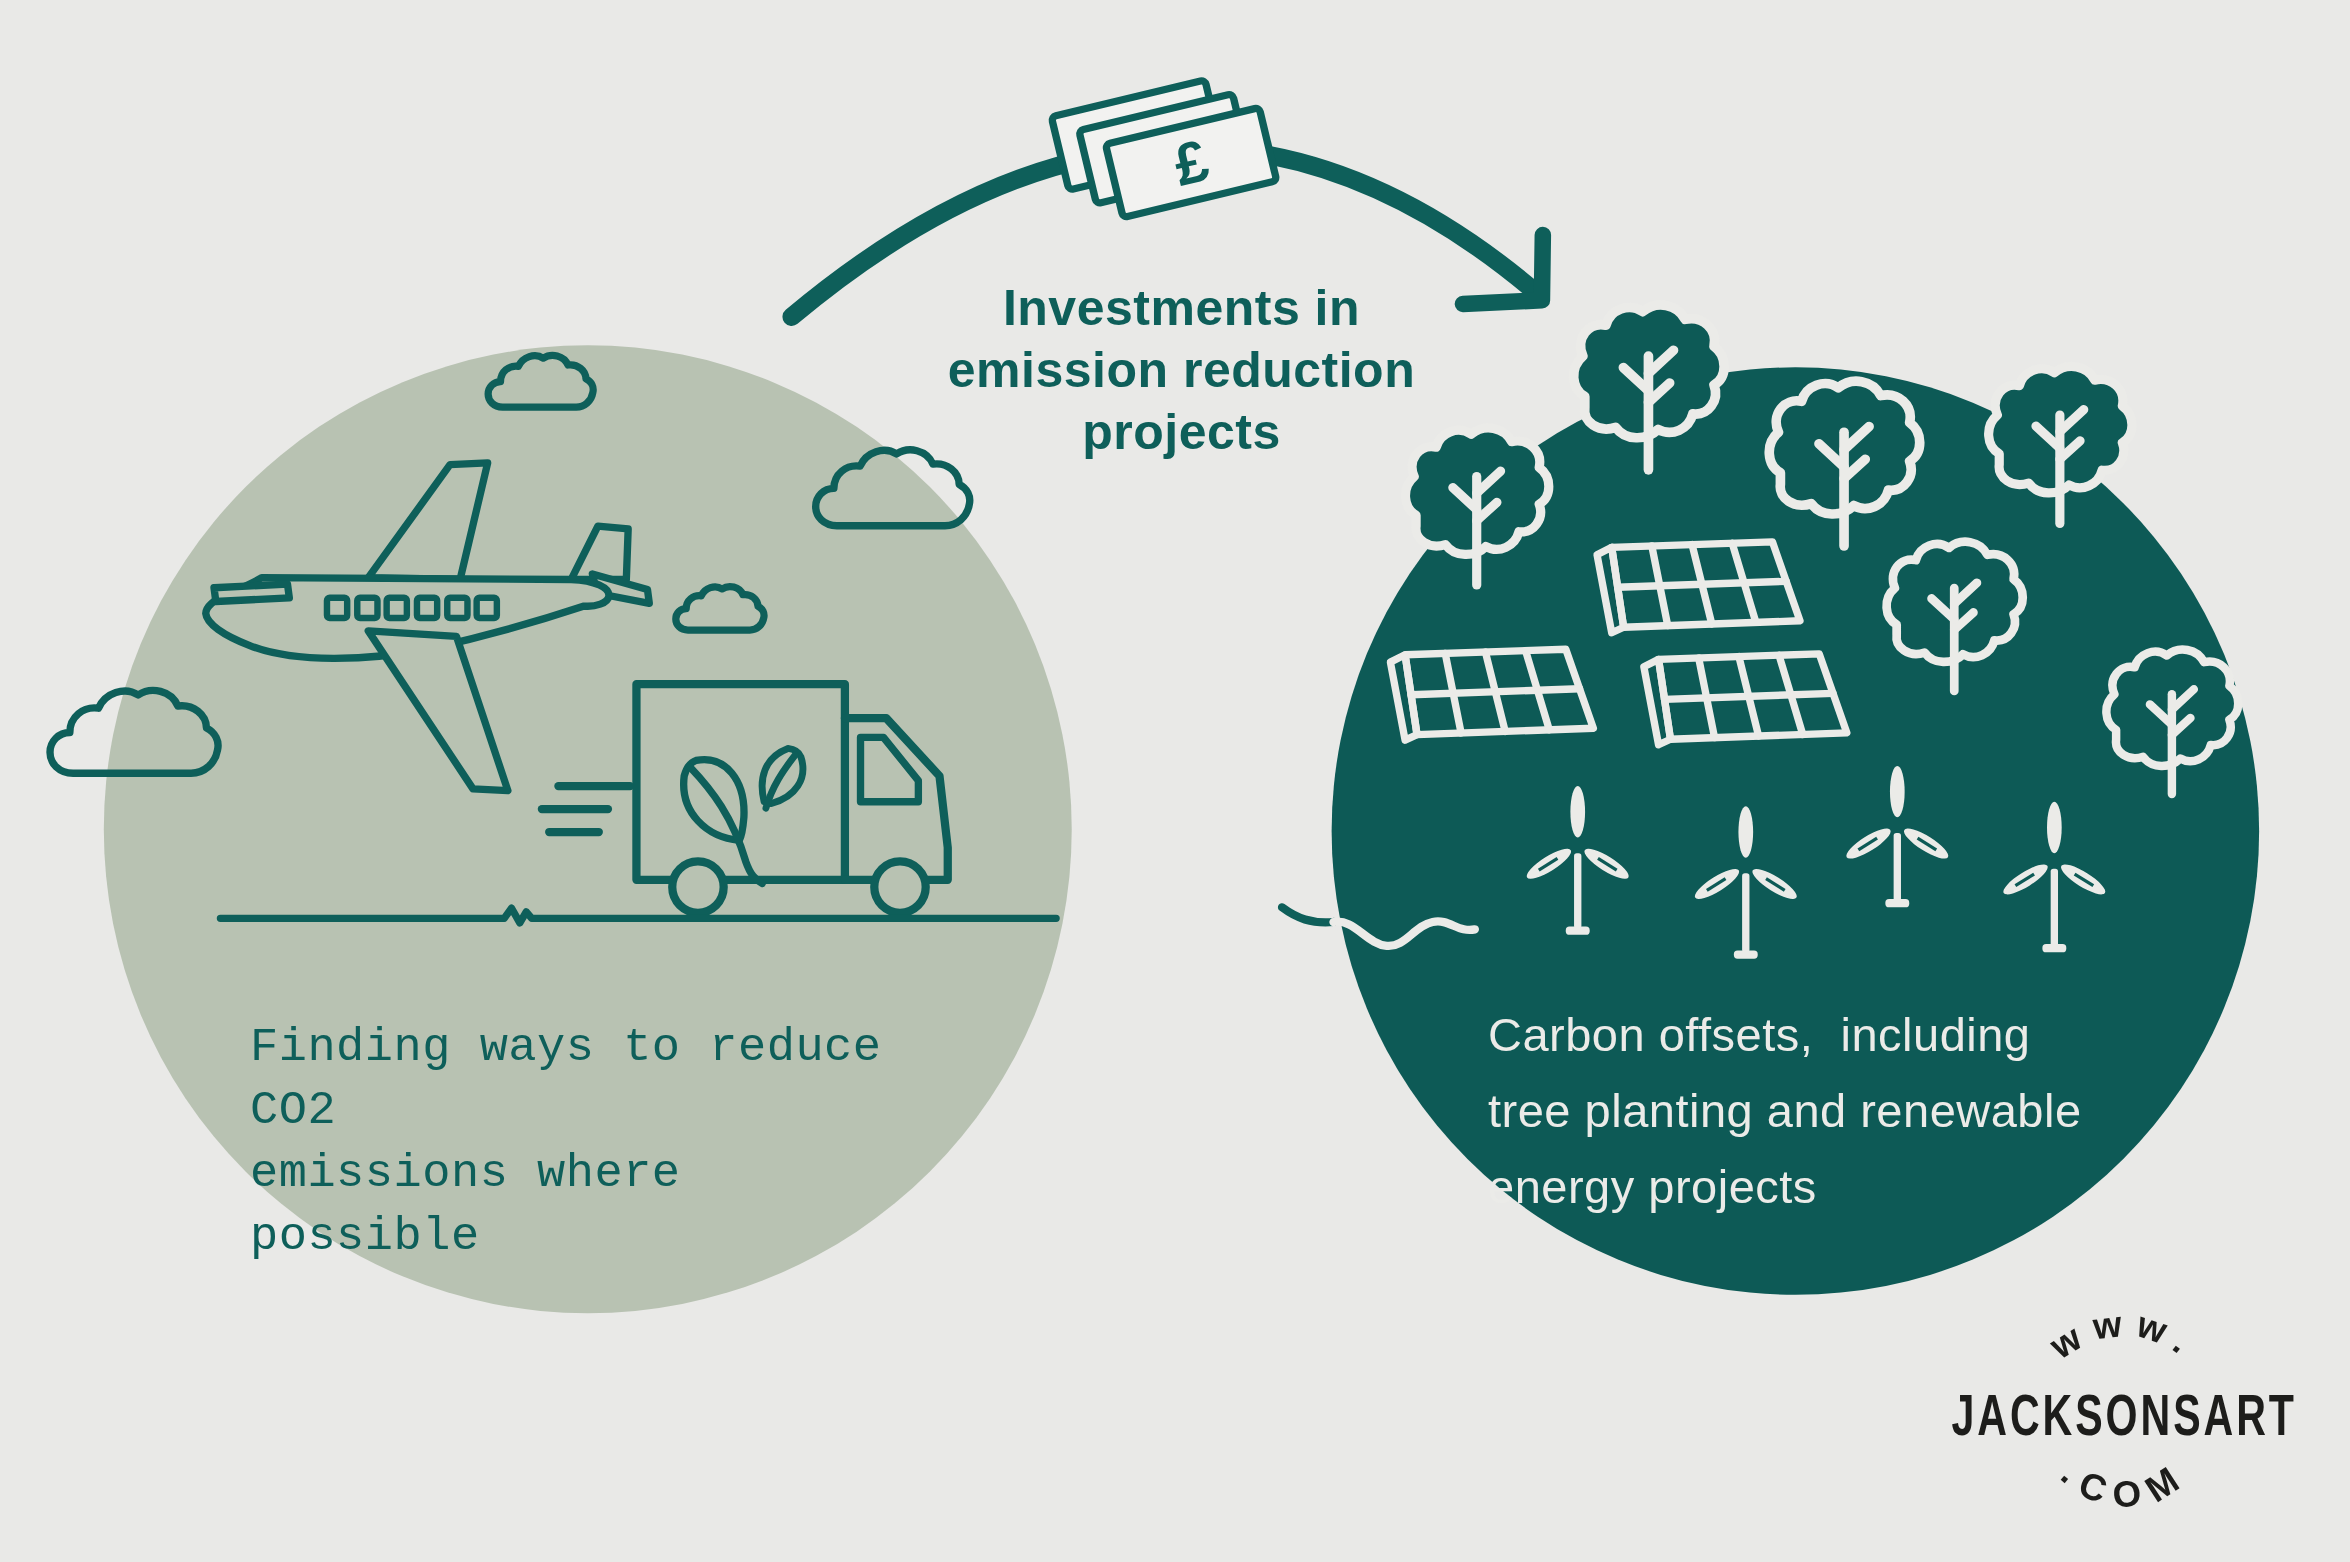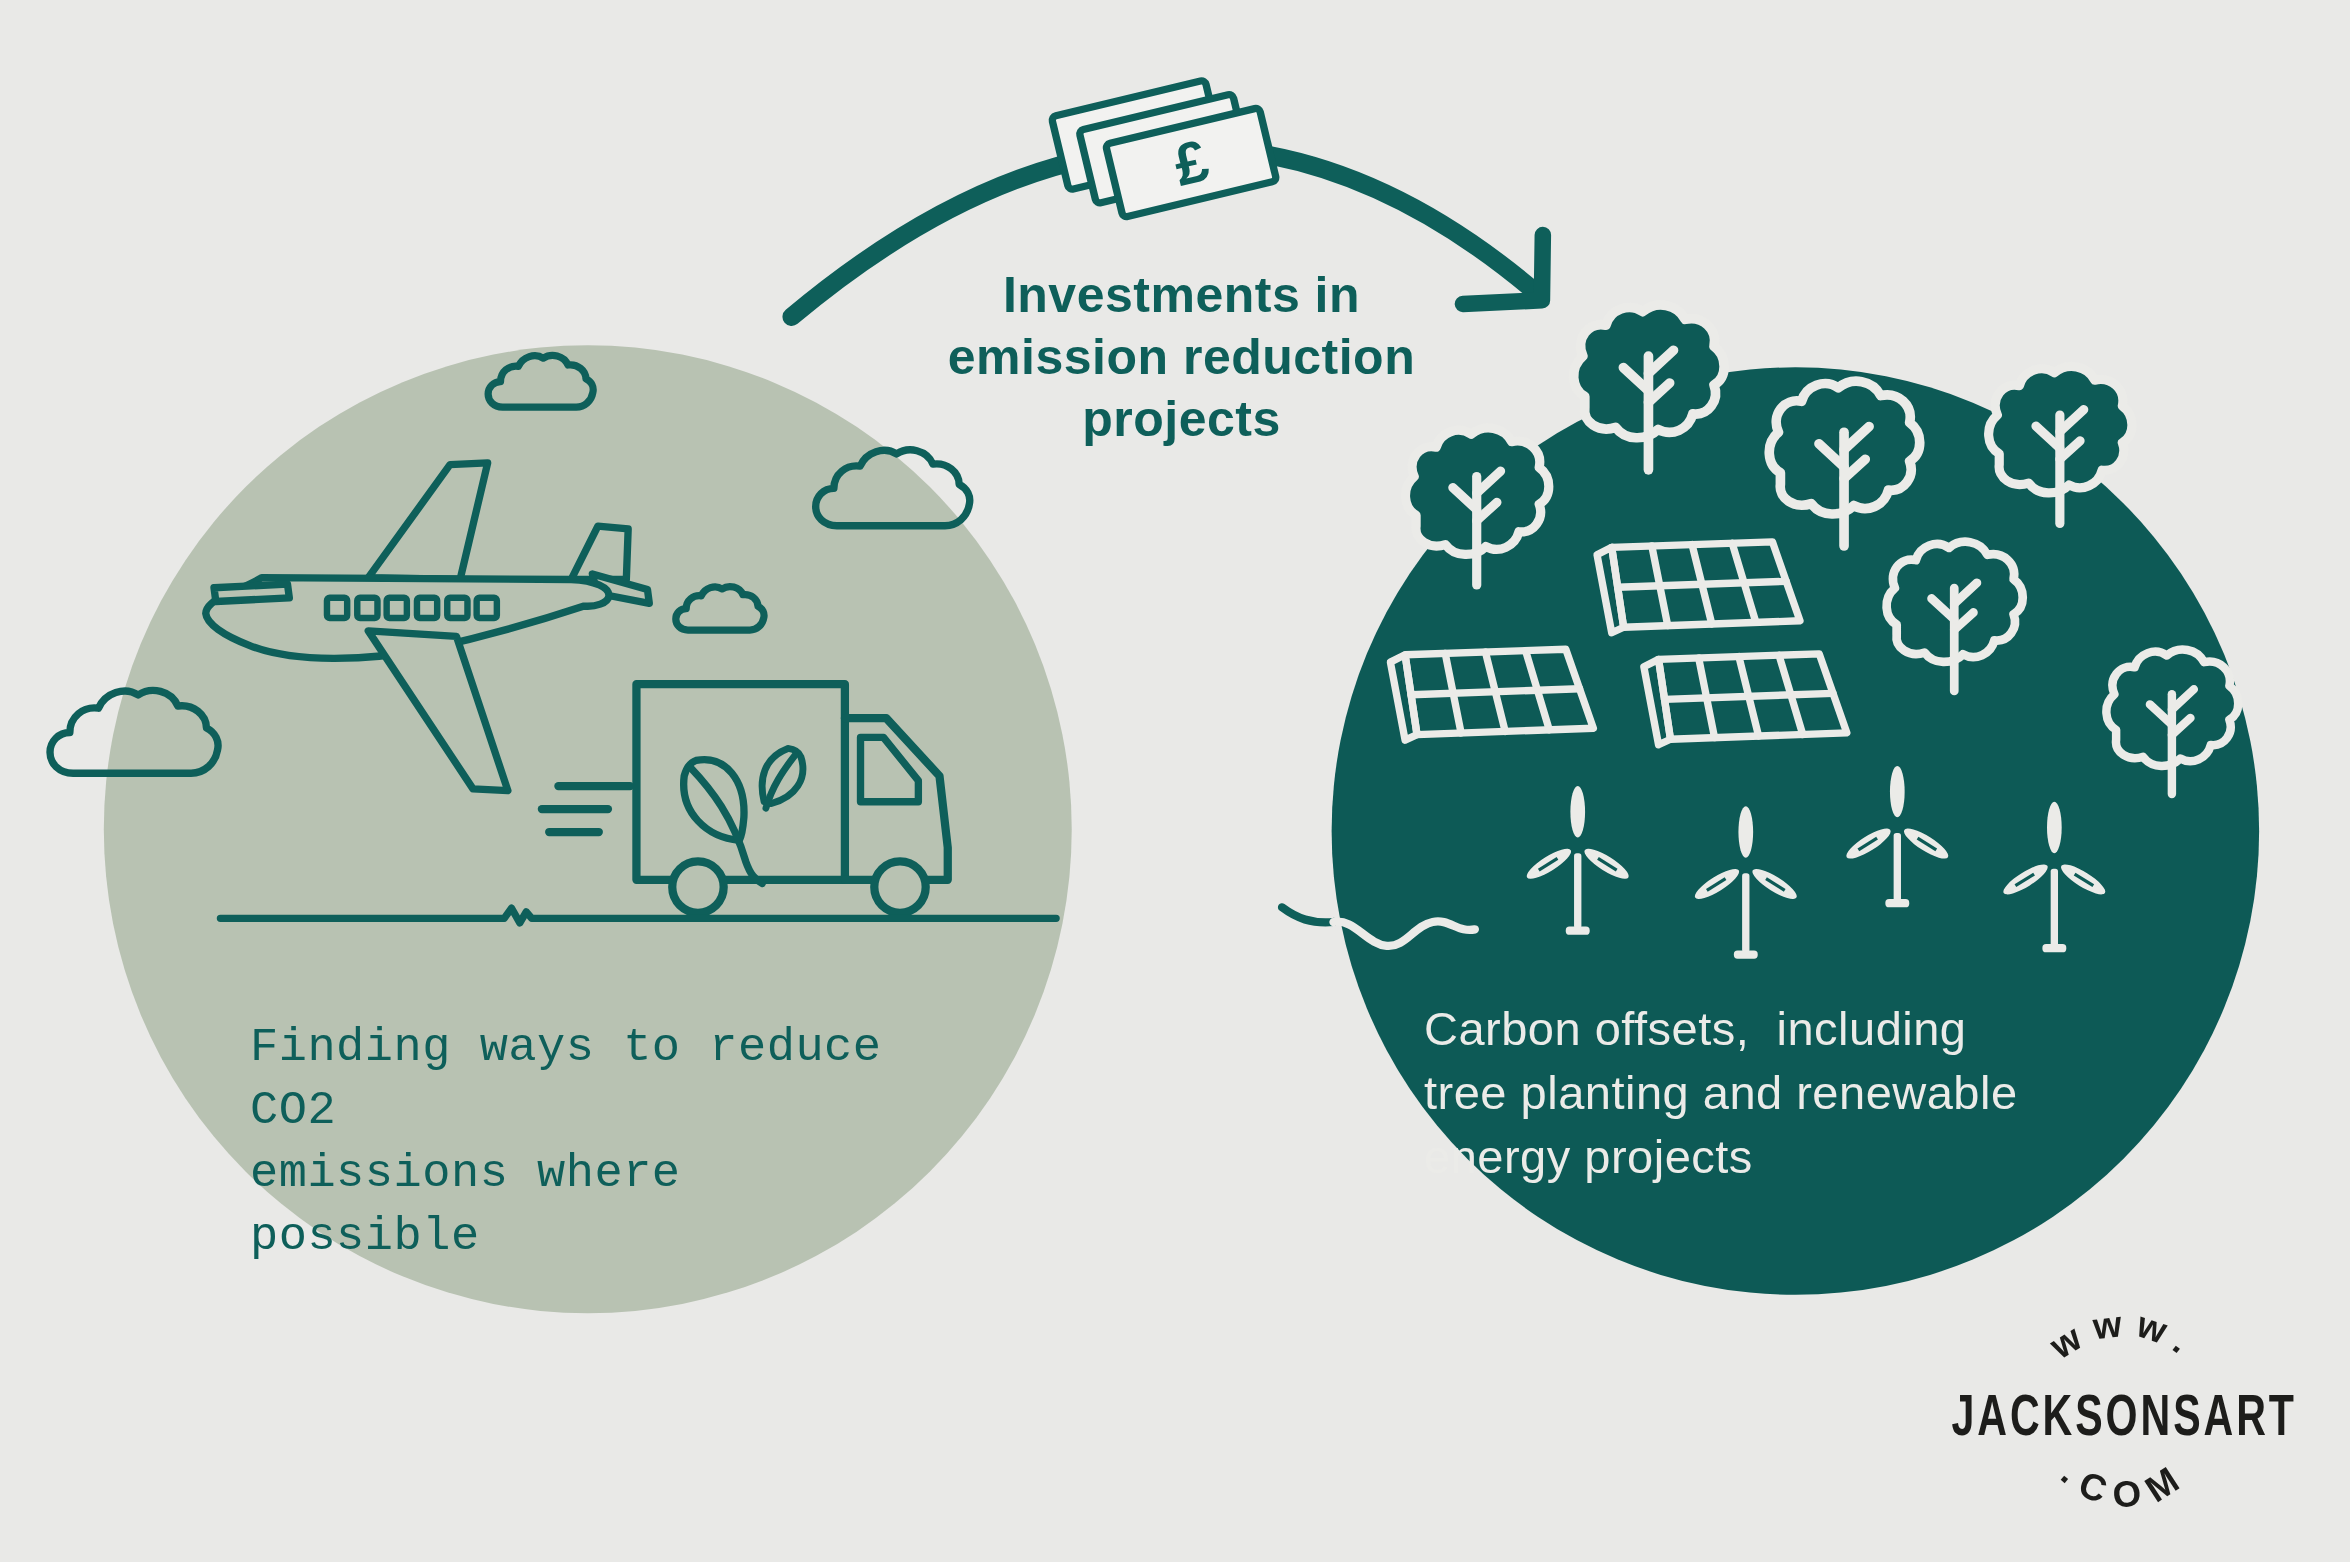--- a/index.html
+++ b/index.html
@@ -1,22 +1,22 @@
 <!DOCTYPE html>
 <html style="font-size:14.7px"><head>
 <meta charset="utf-8">
 <style>
   html,body{margin:0;padding:0;}
   body{width:2351px;height:1563px;background:#e9e9e7;font-family:"Liberation Sans",sans-serif;overflow:hidden;}
   #stage{position:relative;width:2351px;height:1563px;}
   #scene{position:absolute;left:0;top:0;}
   .caption{position:absolute;white-space:pre-wrap;color:#0e5f5a;}
   #left-caption{left:250px;top:1016px;width:661px;font-size:47px;line-height:63px;font-weight:400;letter-spacing:0.5px;font-family:Liberation Mono, monospace;}
-  #right-caption{left:1424px;top:997px;width:753px;font-size:47px;line-height:64px;font-weight:400;color:#ebebe8;letter-spacing:0.5px;}
-  #flow-heading{left:860px;top:264px;width:643px;font-size:50px;line-height:62px;font-weight:700;text-align:center;letter-spacing:0.5px;}
+  #right-caption{left:1488px;top:997px;width:753px;font-size:47px;line-height:76px;font-weight:400;color:#ebebe8;letter-spacing:0.5px;}
+  #flow-heading{left:860px;top:277px;width:643px;font-size:50px;line-height:62px;font-weight:700;text-align:center;letter-spacing:0.5px;}
 </style>
 </head>
 <body>
 
 <div id="stage">
 
 <svg id="scene" width="2351" height="1563" viewBox="0 0 2560 1702">
   <defs>
 
     <path id="cloud" d="M -57,35 C -70,35 -78,26 -78,16 C -78,6 -70,-2 -60,-2 C -60,-16 -48,-26 -34,-24 C -28,-38 -10,-44 2,-36 C 14,-44 32,-40 38,-26 C 52,-28 64,-18 64,-6 C 72,-2 76,6 74,14 C 72,26 62,35 50,35 Z" fill="none" stroke="#0e5f5a" stroke-linejoin="round" stroke-linecap="round"></path>

